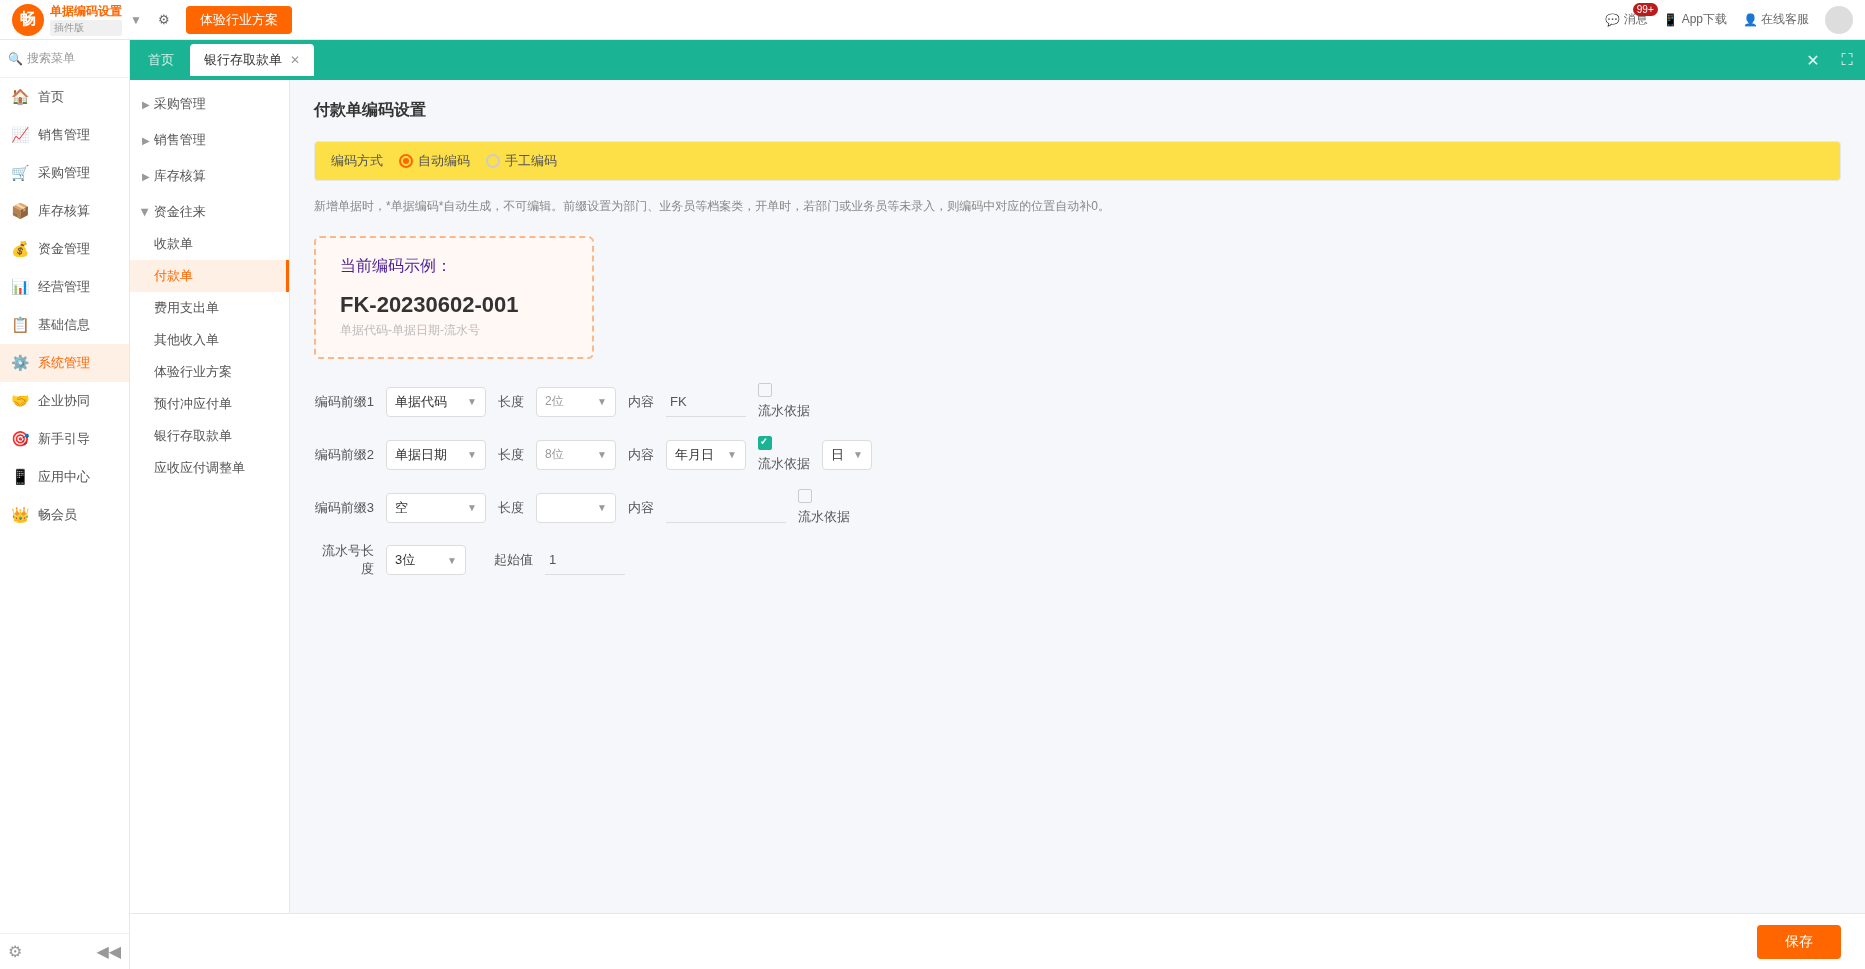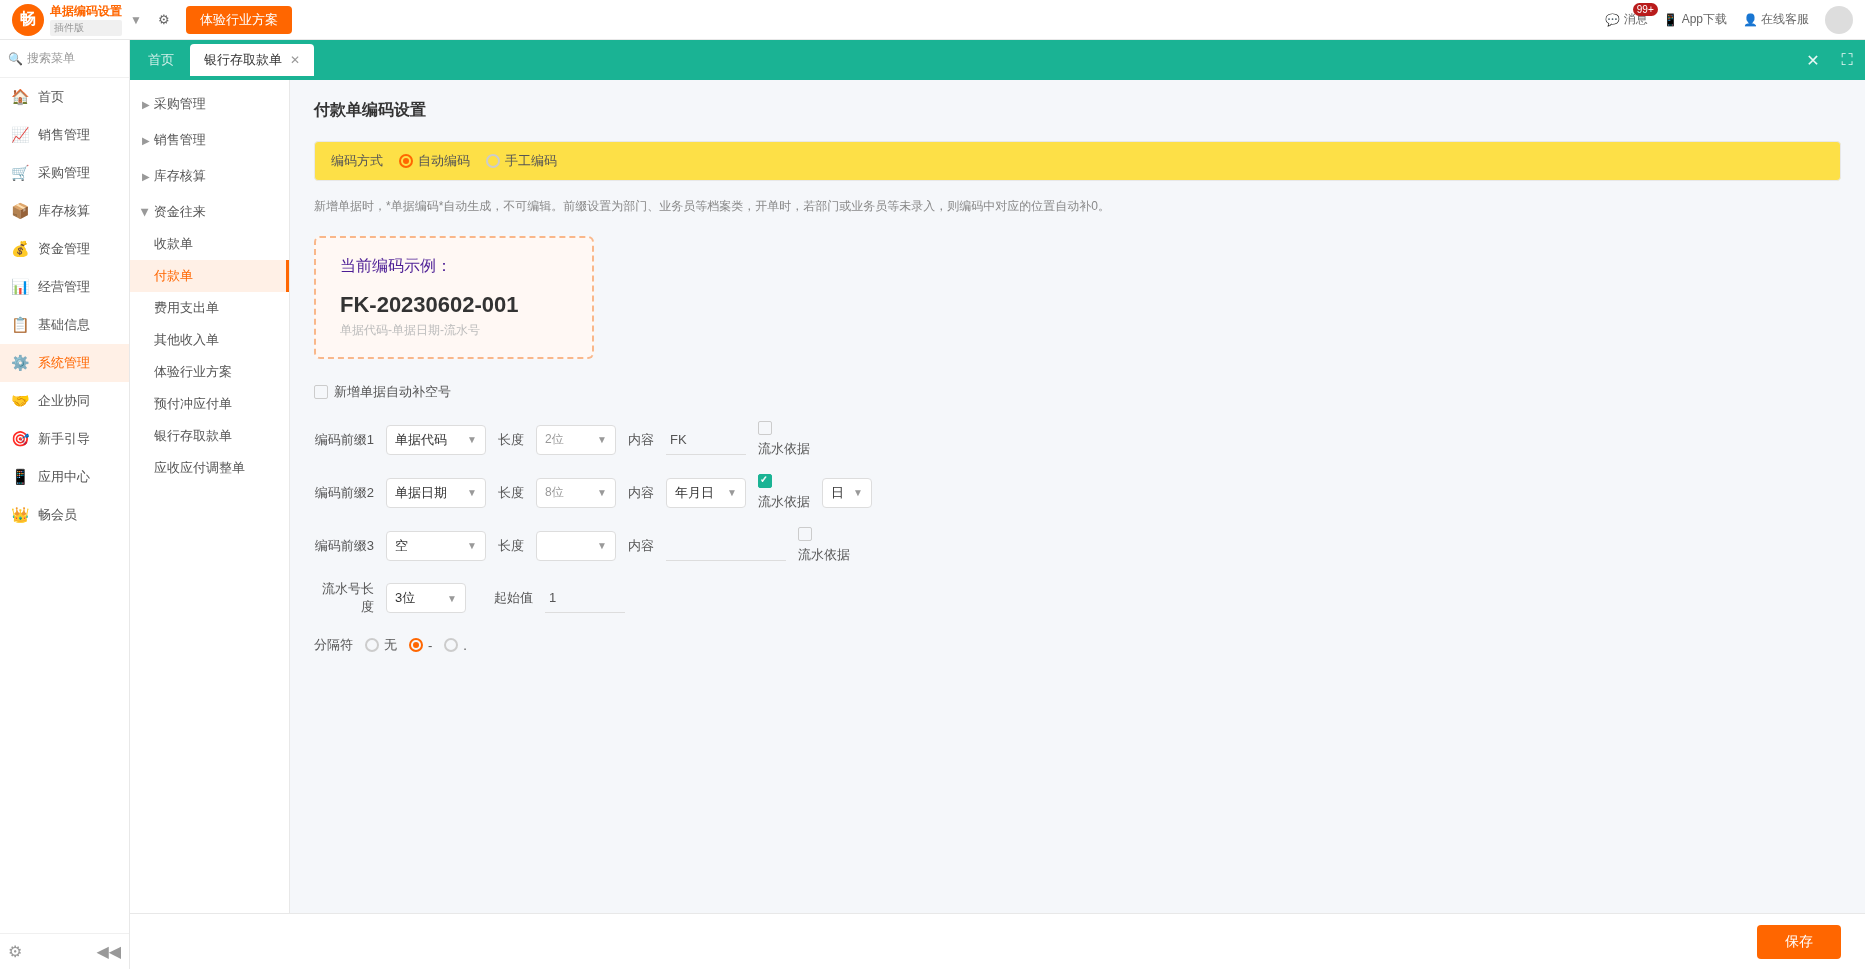--- a/index.html
+++ b/index.html
@@ -289,24 +289,20 @@
         <div class="info-text">新增单据时，*单据编码*自动生成，不可编辑。前缀设置为部门、业务员等档案类，开单时，若部门或业务员等未录入，则编码中对应的位置自动补0。</div>
 
         
         <div class="code-preview">
           <div class="code-preview-label">当前编码示例：</div>
           <div class="code-preview-value">FK-20230602-001</div>
           <div class="code-preview-desc">单据代码-单据日期-流水号</div>
         </div>
 
         
-        <div class="auto-fill-row">
-          <div class="checkbox"></div>
-          <span>新增单据自动补空号</span>
-        </div>
 
         
         <div class="form-row">
           <span class="form-field-label">编码前缀1</span>
           <div class="select-control form-control-w100">
             <span>单据代码</span>
             <span class="select-arrow">▼</span>
           </div>
           <span class="length-label">长度</span>
           <div class="select-control form-control-w80">
@@ -375,35 +371,20 @@
           <span class="form-field-label">流水号长度</span>
           <div class="select-control form-control-w80">
             <span>3位</span>
             <span class="select-arrow">▼</span>
           </div>
           <span class="form-field-label" style="width:auto;margin-left:16px;">起始值</span>
           <input class="start-value-input" type="text" value="1" style="">
         </div>
 
         
-        <div class="separator-row">
-          <span class="separator-label">分隔符</span>
-          <label class="sep-radio">
-            <div class="sep-dot"></div>
-            <span>无</span>
-          </label>
-          <label class="sep-radio">
-            <div class="sep-dot selected"></div>
-            <span>-</span>
-          </label>
-          <label class="sep-radio">
-            <div class="sep-dot"></div>
-            <span>.</span>
-          </label>
-        </div>
       </div>
     </div>
 
     <div class="footer-bar">
       <button class="save-btn">保存</button>
     </div>
   </div>
 </div>
 
 </body></html>

